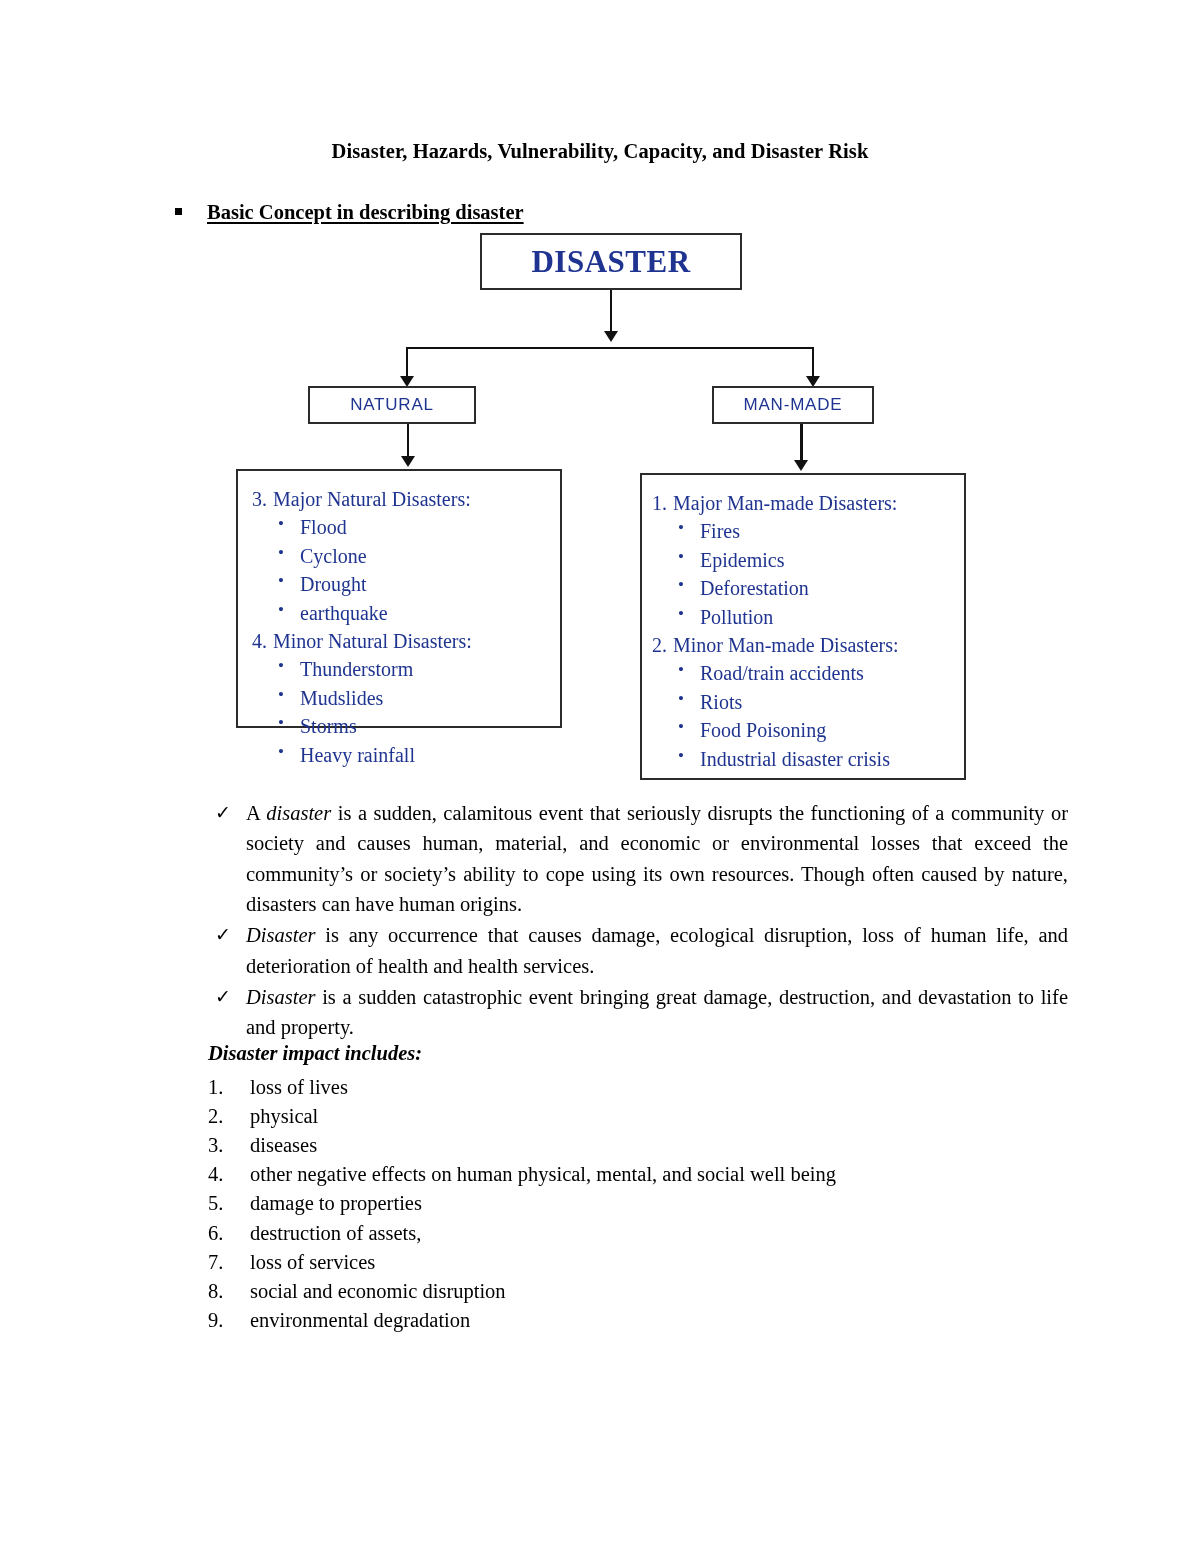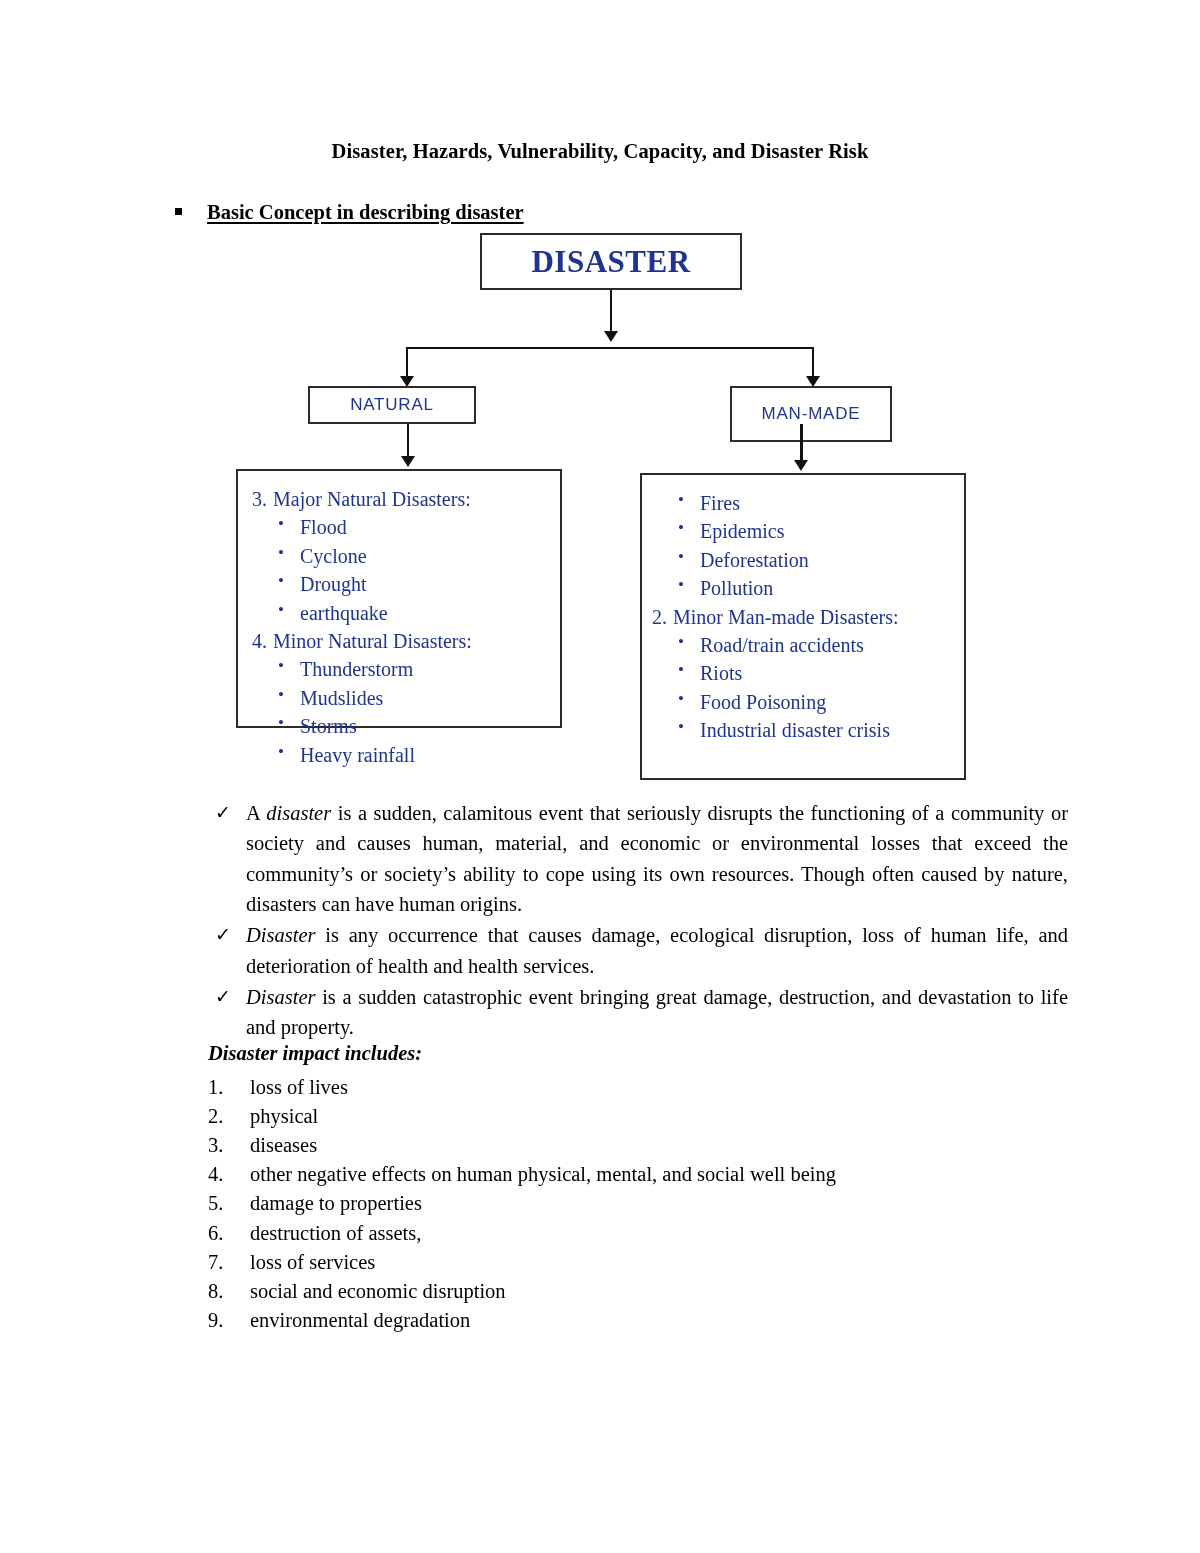--- a/index.html
+++ b/index.html
@@ -97,24 +97,24 @@
     left: 308px;
     top: 158px;
     width: 168px;
     height: 38px;
     font-family: "Liberation Sans", "DejaVu Sans", sans-serif;
     font-size: 17px;
     letter-spacing: 0.8px;
   }
 
   .node-manmade {
-    left: 730px;
+    left: 712px;
     top: 158px;
     width: 162px;
-    height: 56px;
+    height: 38px;
     font-family: "Liberation Sans", "DejaVu Sans", sans-serif;
     font-size: 17px;
     letter-spacing: 0.8px;
   }
 
   
   .listbox {
     position: absolute;
     border: 2px solid #2b2b2b;
     background: #fff;
@@ -293,20 +293,23 @@
           <li>Thunderstorm</li>
           <li>Mudslides</li>
           <li>Storms</li>
           <li>Heavy rainfall</li>
         </ul>
       </div>
     </div>
 
     <div class="listbox listbox-manmade">
       <div class="lb-group">
+        <div class="lb-heading">
+          <span class="num">1.</span><span>Major Man-made Disasters:</span>
+        </div>
         <ul class="lb-items">
           <li>Fires</li>
           <li>Epidemics</li>
           <li>Deforestation</li>
           <li>Pollution</li>
         </ul>
       </div>
       <div class="lb-group">
         <div class="lb-heading">
           <span class="num">2.</span><span>Minor Man-made Disasters:</span>

